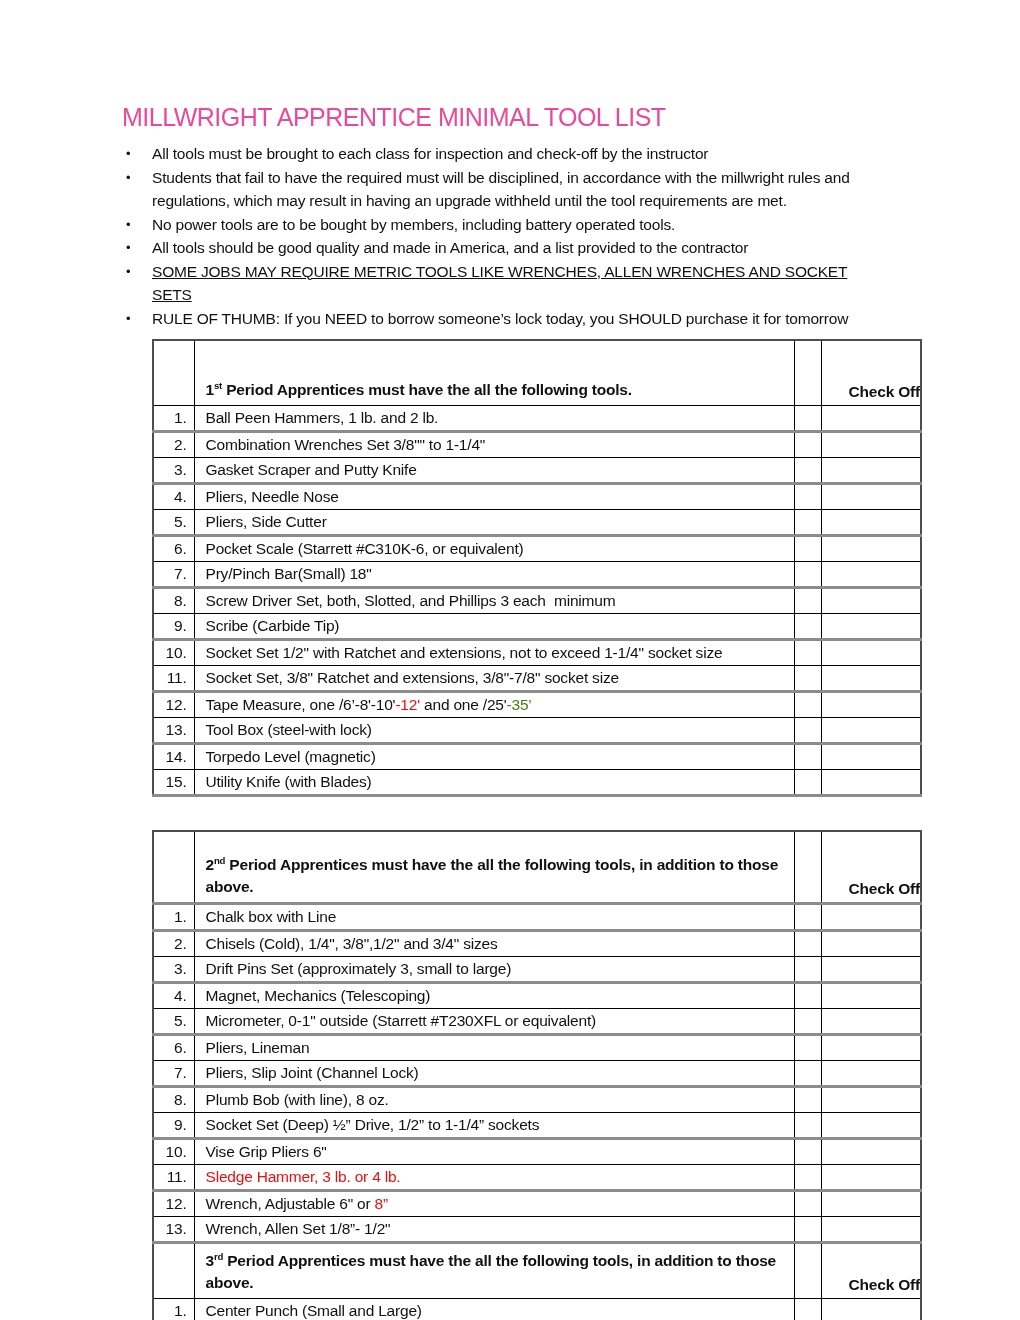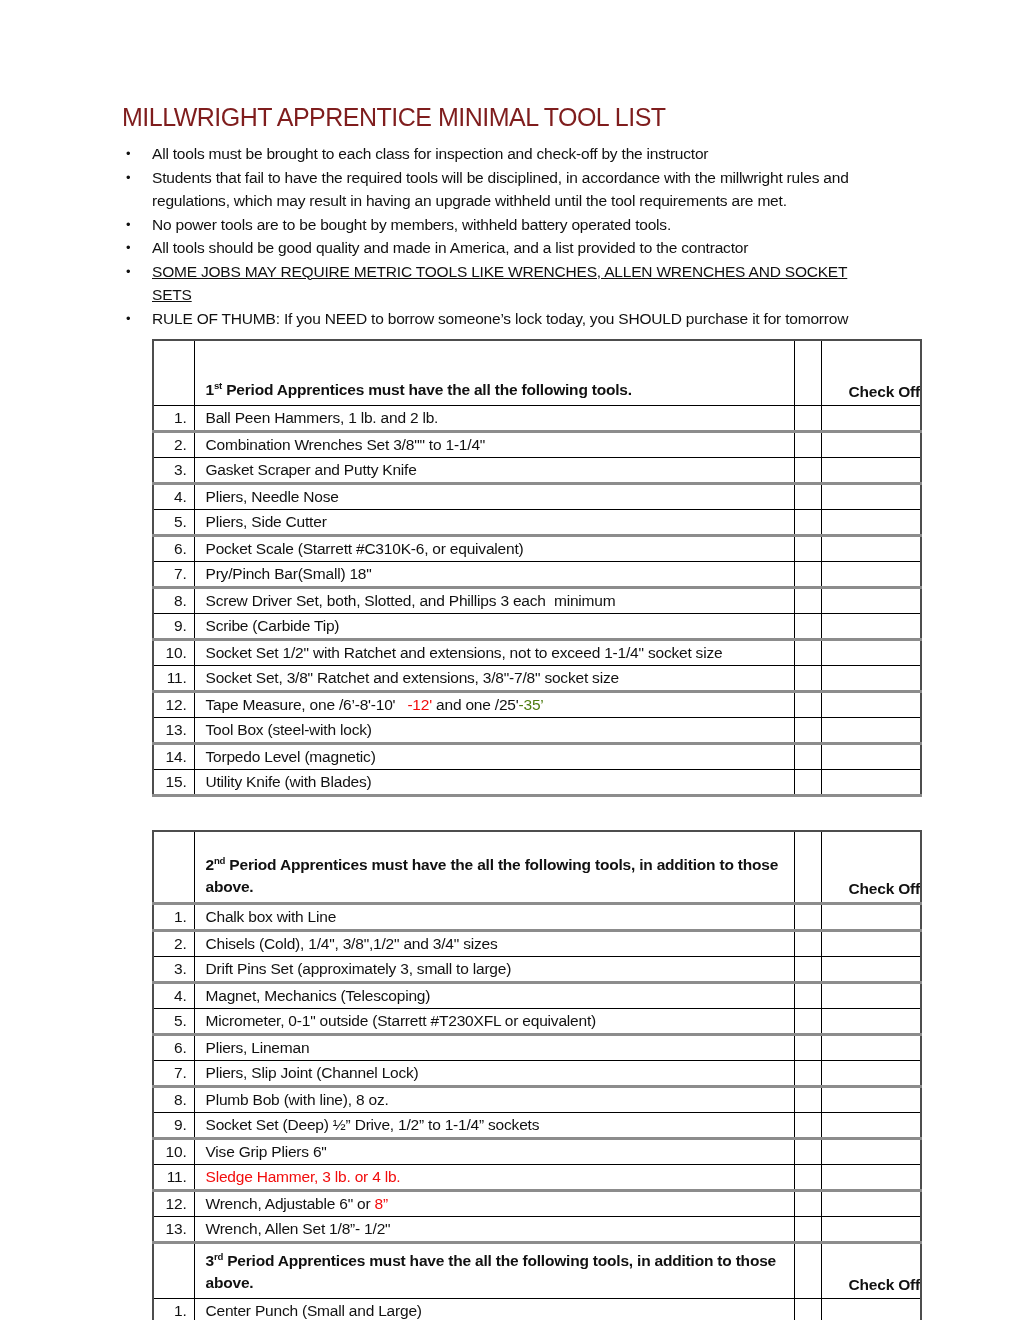--- a/index.html
+++ b/index.html
@@ -40,25 +40,25 @@
   tr.thickline td{border-bottom:3px solid #8c8c8c;}
   tr.thinline td{border-bottom:1px solid #000;}
   td.c-num{text-align:right;padding-right:7px;}
   td.c-desc{padding-left:11px;white-space:pre-wrap;}
   sup{font-size:62%;line-height:0;}
 </style>
 </head>
 <body>
 
 <div class="page">
-  <h1 class="title" style="color: #7f1d1d;">MILLWRIGHT APPRENTICE MINIMAL TOOL LIST</h1>
+  <h1 class="title" style="color: #ec4899;">MILLWRIGHT APPRENTICE MINIMAL TOOL LIST</h1>
   <ul class="rules" id="rules">
       <li><span class="marker">•</span><span>All tools must be brought to each class for inspection and check-off by the instructor</span></li>
-      <li><span class="marker">•</span><span>Students that fail to have the required tools will be disciplined, in accordance with the millwright rules and regulations, which may result in having an upgrade withheld until the tool requirements are met.</span></li>
-      <li><span class="marker">•</span><span>No power tools are to be bought by members, withheld battery operated tools.</span></li>
+      <li><span class="marker">•</span><span>Students that fail to have the required must will be disciplined, in accordance with the millwright rules and regulations, which may result in having an upgrade withheld until the tool requirements are met.</span></li>
+      <li><span class="marker">•</span><span>No power tools are to be bought by members, including battery operated tools.</span></li>
       <li><span class="marker">•</span><span>All tools should be good quality and made in America, and a list provided to the contractor</span></li>
       <li><span class="marker">•</span><span class="u">SOME JOBS MAY REQUIRE METRIC TOOLS LIKE WRENCHES, ALLEN WRENCHES AND SOCKET SETS</span></li>
       <li><span class="marker">•</span><span>RULE OF THUMB: If you NEED to borrow someone’s lock today, you SHOULD purchase it for tomorrow</span></li>
     </ul>
   <div class="tables-wrap" id="tables">
       <table class="tool-table first">
         <colgroup>
           <col style="width: 41px;">
           <col style="width: 600px;">
           <col style="width: 27px;">
@@ -132,21 +132,21 @@
             <td></td>
           </tr>
           <tr class="row thickline">
             <td class="c-num">11.</td>
             <td class="c-desc"><span>Socket Set, 3/8" Ratchet and extensions, 3/8"-7/8" socket size</span></td>
             <td></td>
             <td></td>
           </tr>
           <tr class="row thinline">
             <td class="c-num">12.</td>
-            <td class="c-desc"><span>Tape Measure, one /6’-8'-10'</span><span style="color: rgb(242, 13, 13); margin-left: 12px;">-12'</span><span> and one /25'</span><span style="color: #4d7c0f;">-35’</span></td>
+            <td class="c-desc"><span>Tape Measure, one /6’-8'-10'</span><span style="color: rgb(242, 13, 13);">-12'</span><span> and one /25'</span><span style="color: #4d7c0f;">-35’</span></td>
             <td></td>
             <td></td>
           </tr>
           <tr class="row thickline">
             <td class="c-num">13.</td>
             <td class="c-desc"><span>Tool Box (steel-with lock)</span></td>
             <td></td>
             <td></td>
           </tr>
           <tr class="row thinline">

